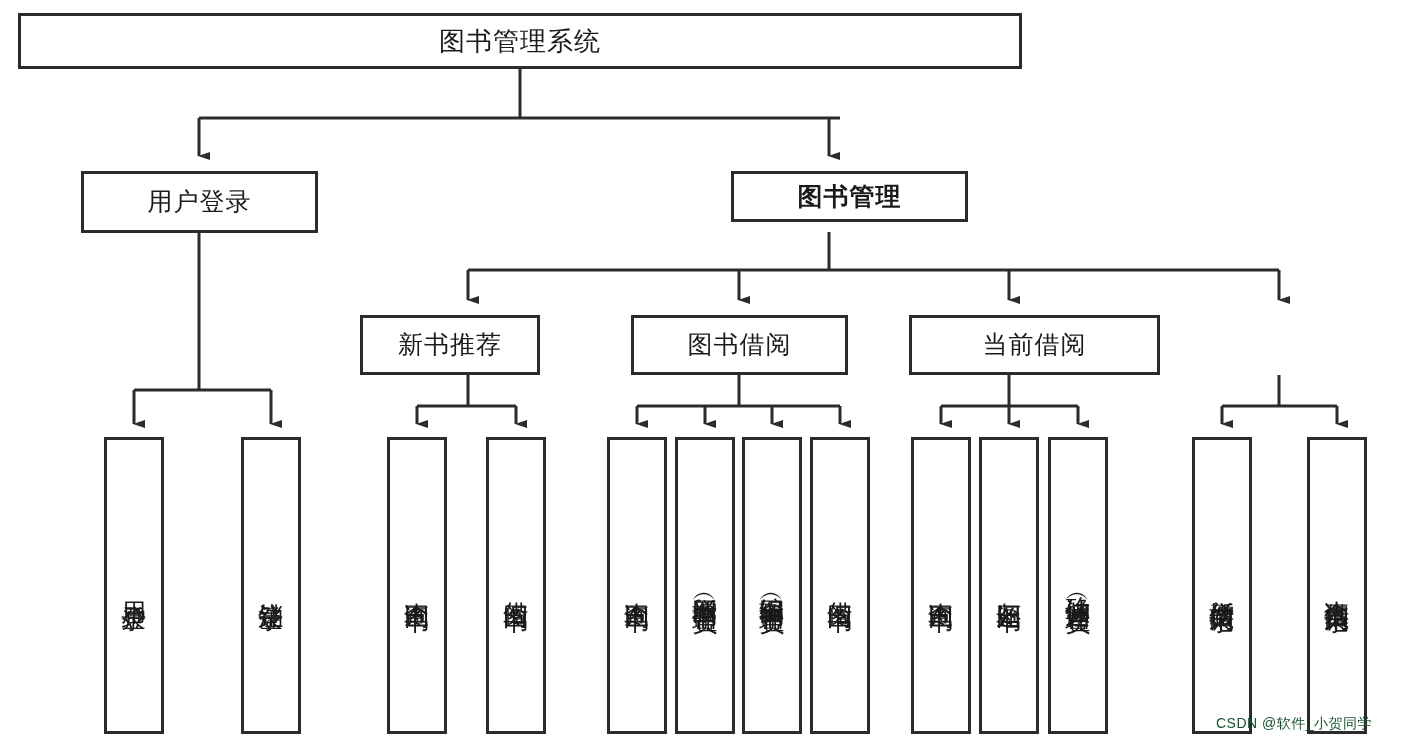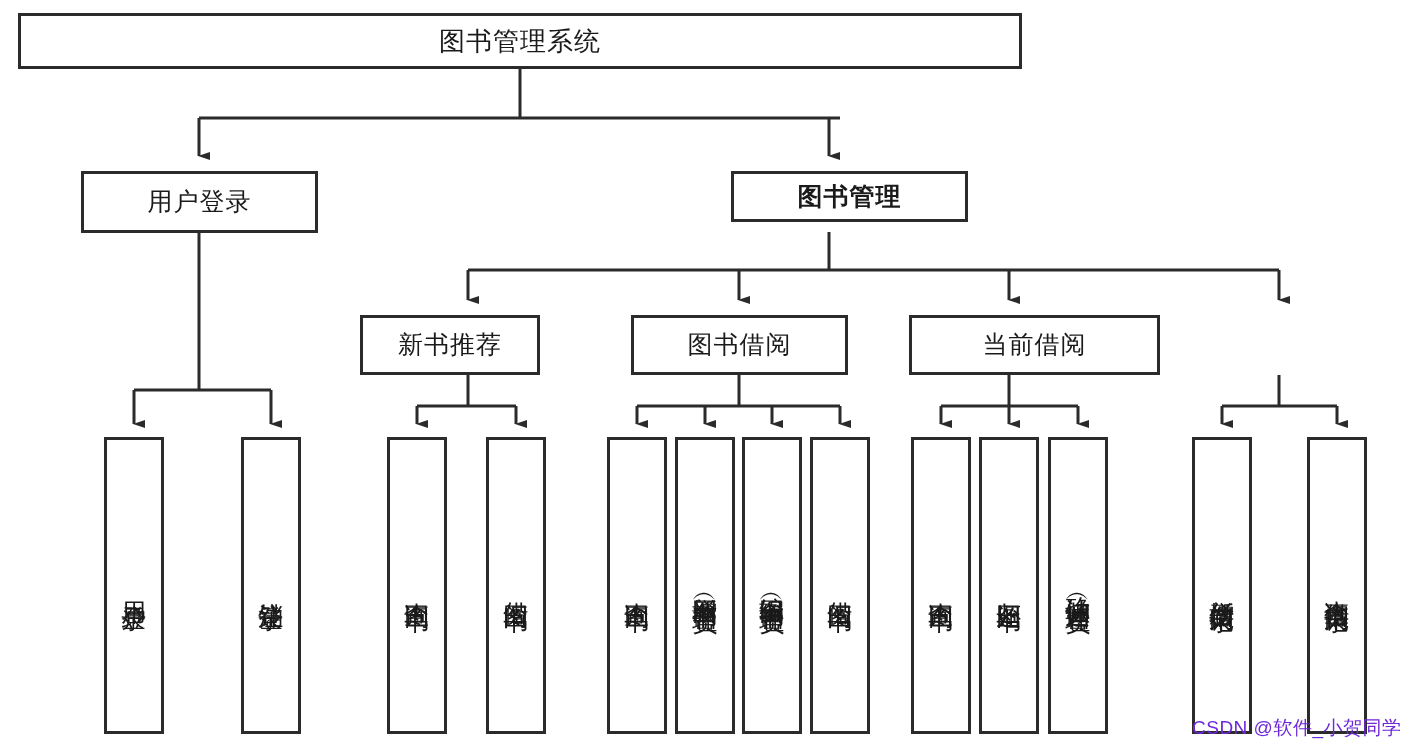--- a/index.html
+++ b/index.html
@@ -54,24 +54,25 @@
     justify-content: center;
   }
   .node.vert .vtext {
     writing-mode: vertical-rl;
     text-orientation: upright;
     white-space: nowrap;
     line-height: 1.05;
   }
   .watermark {
     position: absolute;
-    font-size: 19px;
-    color: #6d28d9;
+    font-size: 14px;
+    color: #14532d;
     white-space: nowrap;
     letter-spacing: 0.5px;
+    margin-left: 24px;
   }
 </style>
 </head>
 <body>
 
 <div id="canvas">
 
   <svg class="connectors" viewBox="0 0 1405 747" xmlns="http://www.w3.org/2000/svg">
     <defs>
       <marker id="arrow" markerWidth="10" markerHeight="12" refX="4" refY="11" orient="auto" markerUnits="userSpaceOnUse">

